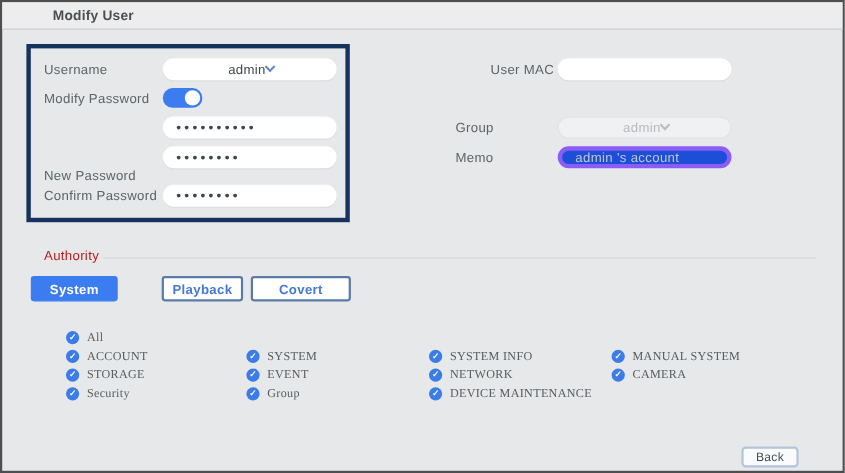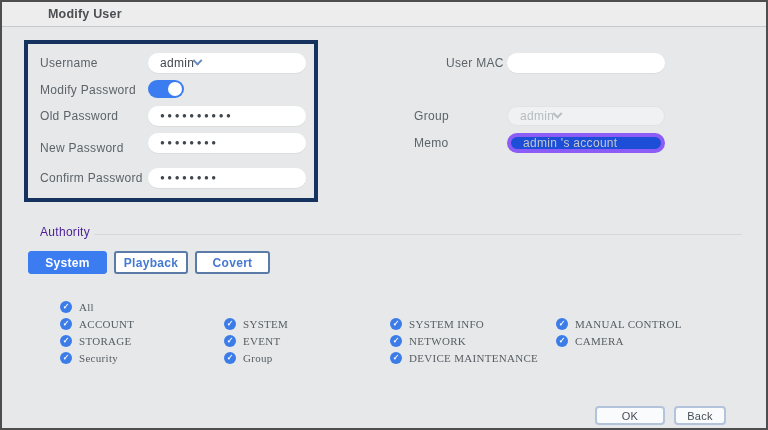--- a/index.html
+++ b/index.html
@@ -41,41 +41,41 @@
     height: 20px; line-height: 20px; white-space: nowrap;
   }
   .field {
     position: absolute; height: 20px; width: 158px;
     background: #ffffff; border-radius: 10px;
     box-shadow: 0 1px 1px rgba(0,0,0,0.05);
     display: flex; align-items: center;
     padding: 0 10px 0 12px;
     font-size: 12px; color: #40474d; letter-spacing: 0.3px;
   }
-  .field.select { justify-content: flex-start; cursor: pointer; }
+  .field.select { justify-content: center; cursor: pointer; }
   .field.disabled { background: #f0f1f2; border: 1px solid #e1e3e5; box-shadow: none; color: #b6bbc0; }
   .field.memo { background: #1d4ed8; border: 4px solid #8b5cf6; box-shadow: none; }
   .field .dots { font-size: 8px; letter-spacing: 2.5px; color: #3f464c; line-height: 20px; }
   .placeholder { color: #c3c7cb; }
 
   .chev {
     width: 7px; height: 7px; flex: 0 0 auto;
     border-right: 2px solid #6b8cbe; border-bottom: 2px solid #6b8cbe;
     transform: rotate(45deg) translate(-2px,-2px);
   }
   .chev.gray { border-color: #b9bdc2; }
 
   
   .r-username-label  { left: 38px; top: 51px; }
   .r-username-field  { left: 146px; top: 51px; }
   .r-modpass-label   { left: 38px; top: 78px; }
   .r-toggle          { left: 146px; top: 78px; }
   .r-oldpass-label   { left: 38px; top: 104px; }
   .r-oldpass-field   { left: 146px; top: 104px; }
-  .r-newpass-label   { left: 38px; top: 136px; }
+  .r-newpass-label   { left: 38px; top: 148px; }
   .r-newpass-field   { left: 146px; top: 131px; }
   .r-confpass-label  { left: 38px; top: 166px; }
   .r-confpass-field  { left: 146px; top: 166px; }
 
   
   .r-mac-label   { left: 412px; top: 51px; margin-left: 32px; }
   .r-mac-field   { left: 505px; top: 51px; }
   .r-group-label { left: 412px; top: 104px; text-align: right; }
   .r-group-field { left: 505px; top: 104px; }
   .r-memo-label  { left: 412px; top: 131px; }
@@ -87,43 +87,44 @@
     background: #3b7df0; border-radius: 9px; cursor: pointer;
   }
   .toggle .knob {
     position: absolute; right: 2px; top: 2px;
     width: 14px; height: 14px; background: #ffffff; border-radius: 50%;
   }
 
   
   .authority-label {
     position: absolute; left: 38px; top: 223px;
-    font-size: 12px; color: #4c1d95; letter-spacing: 0.3px;
+    font-size: 12px; color: #b91c1c; letter-spacing: 0.3px;
   }
   .authority-rule {
     position: absolute; left: 92px; right: 24px; top: 232px;
     height: 1px; background: #d5d7d8;
   }
 
   .tab {
     position: absolute; top: 249px; height: 23px;
     display: flex; align-items: center; justify-content: center;
     font-size: 12px; letter-spacing: 0.3px;
     border-radius: 3px; cursor: pointer;
   }
   .tab.active {
     left: 26px; width: 79px;
     background: #3b7cf0; color: #ffffff; font-weight: bold;
     border: 1px solid #3b7cf0;
   }
   .tab.t2 { left: 112px; width: 74px; }
-  .tab.t3 { left: 193px; width: 75px; }
+  .tab.t3 { left: 193px; width: 91px; }
   .tab.inactive {
     background: #ffffff; color: #4579d2; font-weight: bold;
     border: 2px solid #5a7aa8;
+    margin-left: 33px;
   }
 
   
   .perm-grid {
     position: absolute; left: 58px; top: 296px; right: 10px;
     display: grid;
     grid-template-columns: 164px 166px 166px auto;
     grid-auto-rows: 17px;
   }
   .perm-item {
@@ -167,21 +168,20 @@
   <div class="field select r-username-field">
     <span>admin</span>
     <span class="chev"></span>
   </div>
 
   <span class="flabel r-modpass-label">Modify Password</span>
   <div class="toggle r-toggle">
     <div class="knob"></div>
   </div>
 
-  <span class="flabel r-oldpass-label">Old Password</span>
   <div class="field r-oldpass-field">
     <span class="dots">●●●●●●●●●●</span>
   </div>
 
   <span class="flabel r-newpass-label">New Password</span>
   <div class="field r-newpass-field">
     <span class="dots">●●●●●●●●</span>
   </div>
 
   <span class="flabel r-confpass-label">Confirm Password</span>
@@ -228,21 +228,21 @@
       <span class="perm-label">SYSTEM</span>
     </div>
 
     <div class="perm-item" style="grid-area: 2 / 3;">
       <span class="check-icon">✓</span>
       <span class="perm-label">SYSTEM INFO</span>
     </div>
 
     <div class="perm-item" style="grid-area: 2 / 4;">
       <span class="check-icon">✓</span>
-      <span class="perm-label">MANUAL CONTROL</span>
+      <span class="perm-label">MANUAL SYSTEM</span>
     </div>
 
     <div class="perm-item" style="grid-area: 3 / 1;">
       <span class="check-icon">✓</span>
       <span class="perm-label">STORAGE</span>
     </div>
 
     <div class="perm-item" style="grid-area: 3 / 2;">
       <span class="check-icon">✓</span>
       <span class="perm-label">EVENT</span>
@@ -267,16 +267,15 @@
       <span class="check-icon">✓</span>
       <span class="perm-label">Group</span>
     </div>
 
     <div class="perm-item" style="grid-area: 4 / 3;">
       <span class="check-icon">✓</span>
       <span class="perm-label">DEVICE MAINTENANCE</span>
     </div>
   </div>
 
-  <button class="btn ok">OK</button>
   <button class="btn back">Back</button>
 
 </div>
 
 </body></html>

